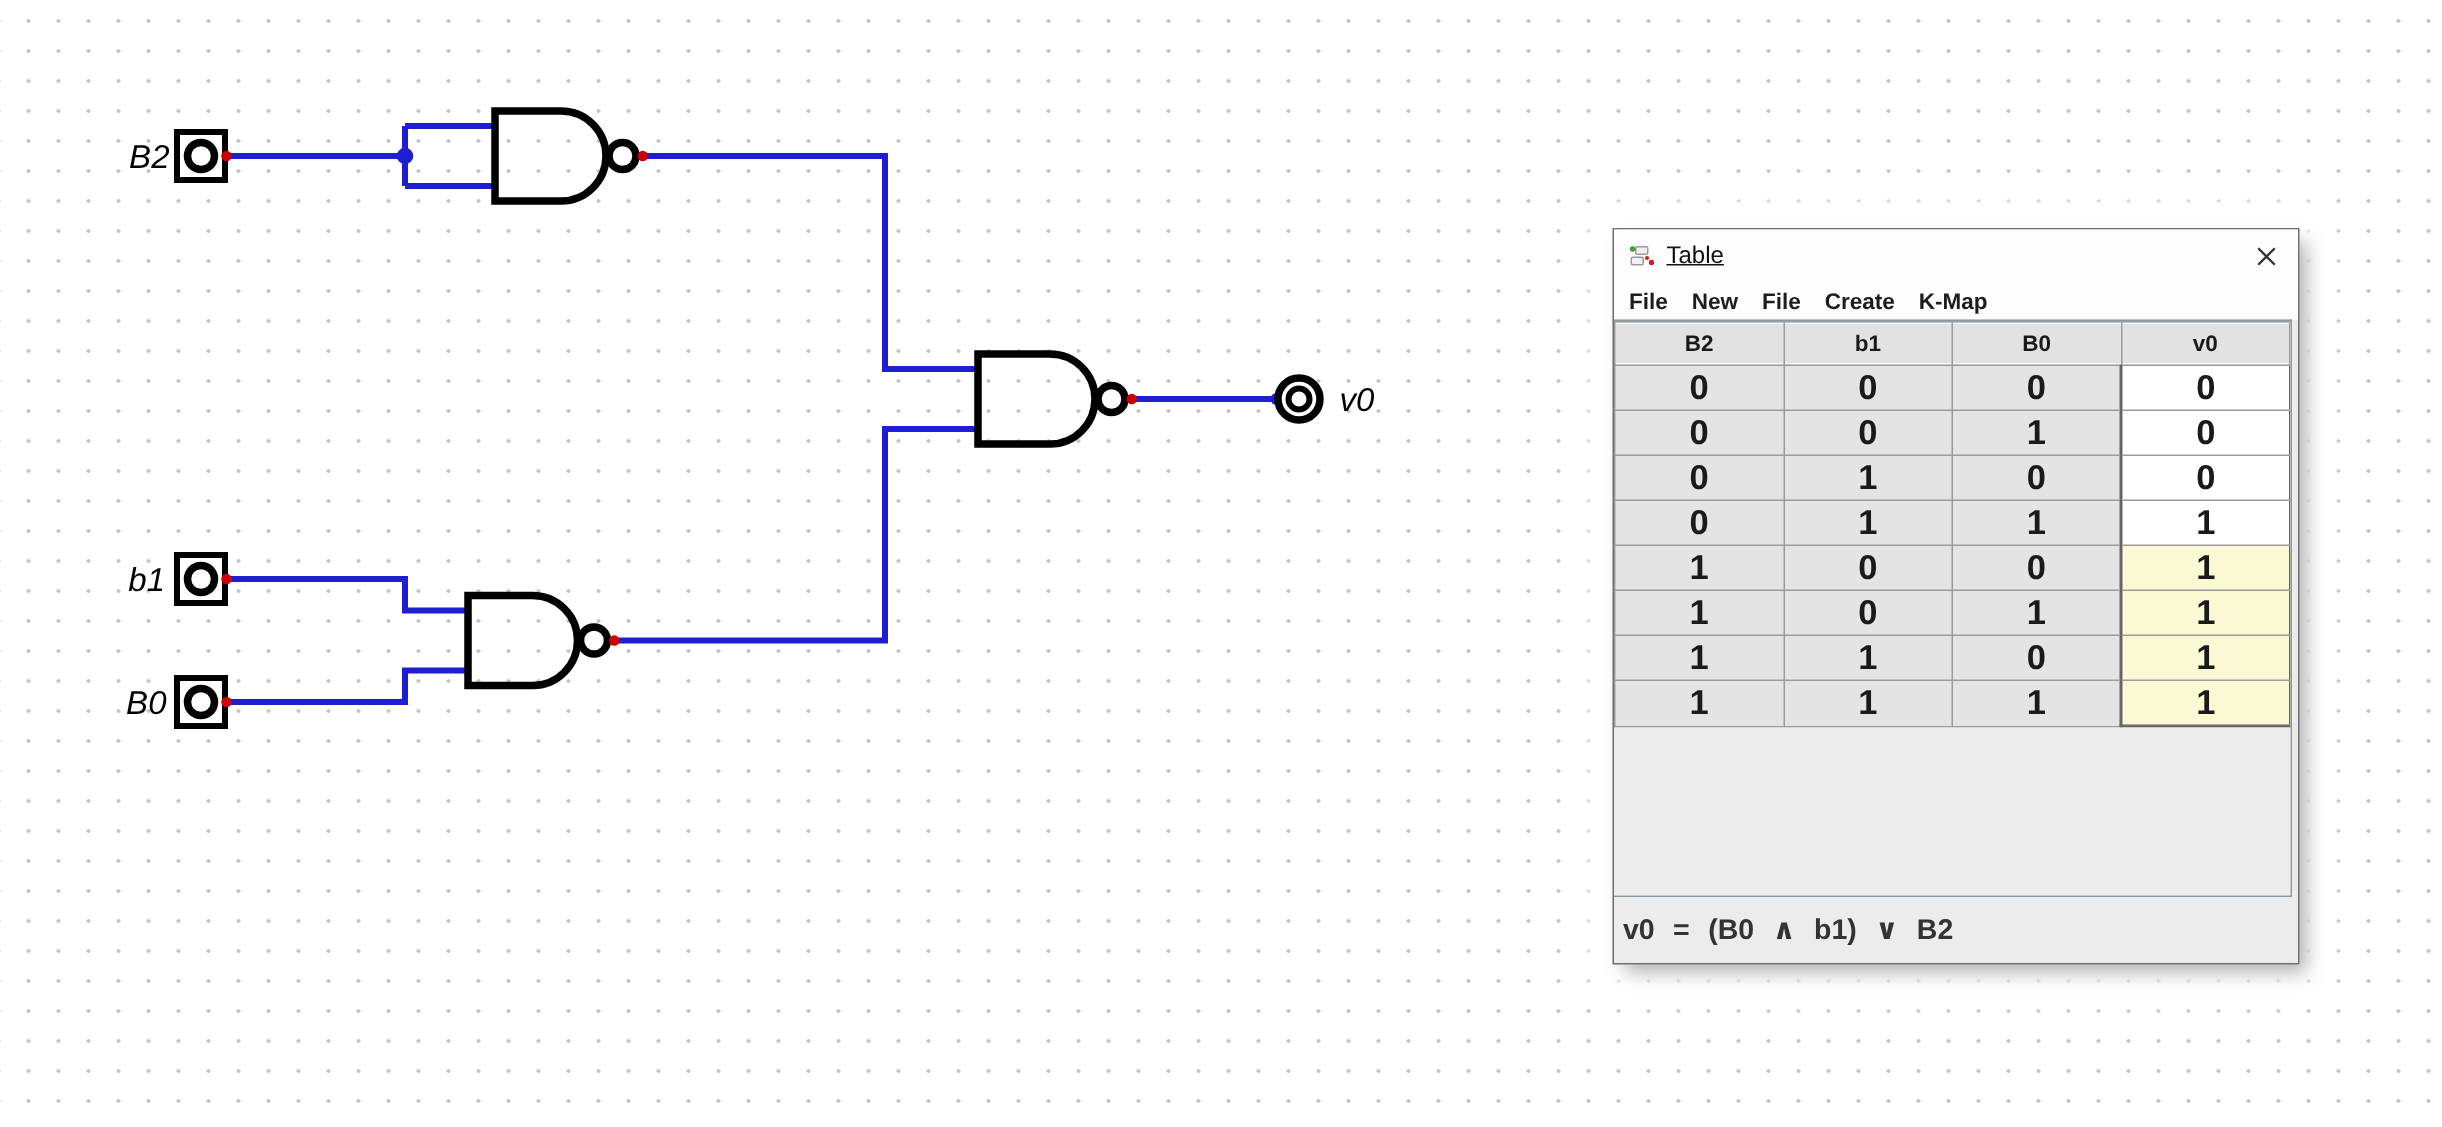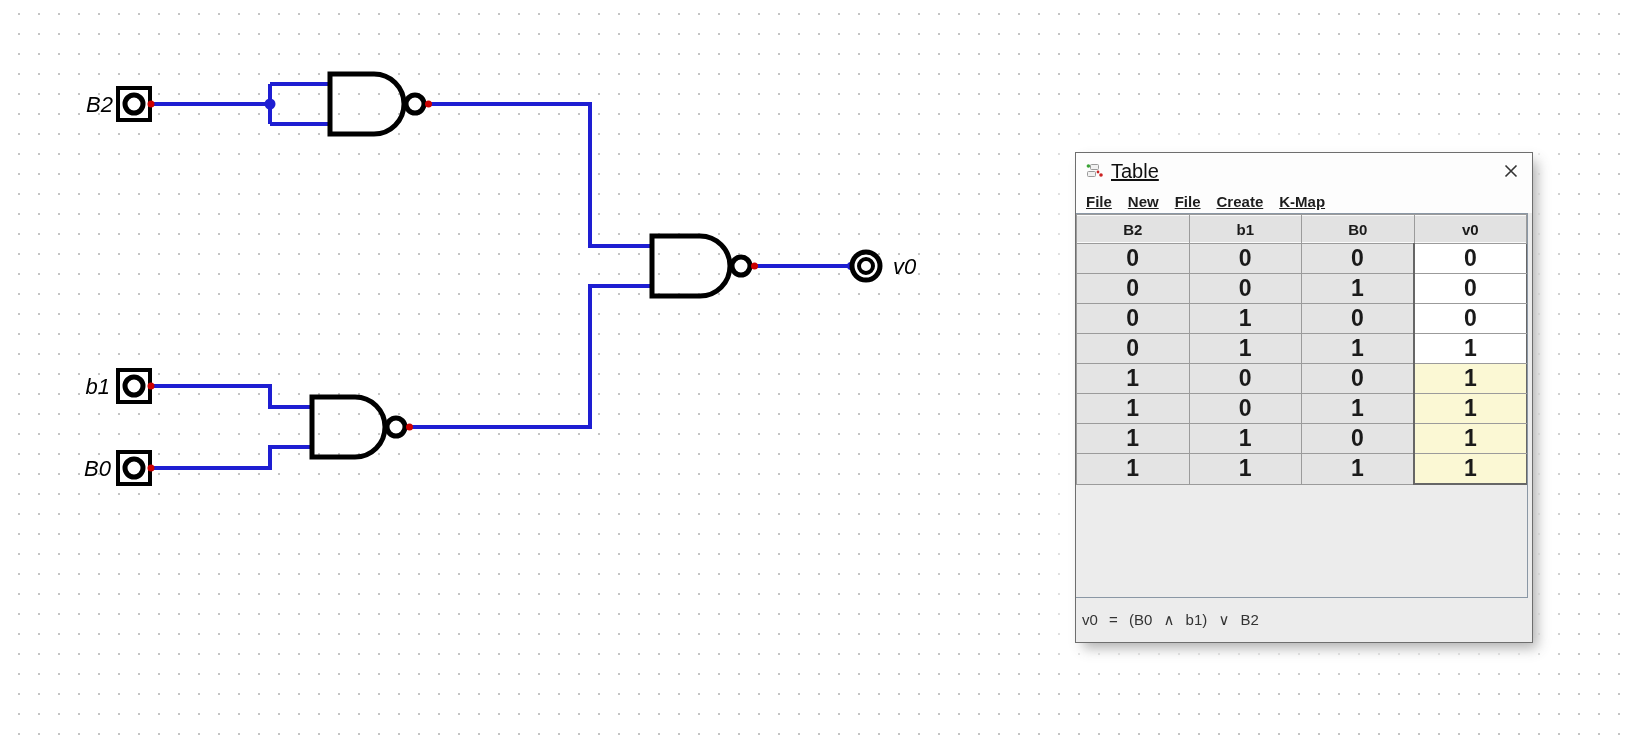--- a/index.html
+++ b/index.html
@@ -27,45 +27,45 @@
   svg.circuit text.lbl{font-family:"Liberation Sans","DejaVu Sans",sans-serif;font-style:italic;font-size:22px;fill:#000;}
 
   .window{
     position:absolute;left:1075px;top:152px;width:458px;height:491px;z-index:5;
     background:var(--win-bg);border:1px solid #6e6e6e;box-sizing:border-box;
     display:flex;flex-direction:column;
     box-shadow:6px 7px 12px -2px rgba(80,80,80,.45), 0 0 26px 16px rgba(255,255,255,.95);
   }
   .titlebar{height:36px;flex:0 0 36px;background:var(--bar-bg);display:flex;align-items:center;padding:0 10px;cursor:default;}
   .titlebar .app-icon{flex:0 0 17px;margin-right:8px;}
-  .titlebar .title{font-size:20px;color:#111;text-decoration:underline;}
+  .titlebar .title{font-size:16px;color:#111;text-decoration:underline;}
   .titlebar .spacer{flex:1;}
   .close-btn{width:22px;height:22px;display:flex;align-items:center;justify-content:center;background:transparent;border:none;padding:0;cursor:pointer;}
   .menubar{height:24px;flex:0 0 24px;background:var(--bar-bg);display:flex;align-items:center;padding-left:2px;}
-  .menubar .mitem{font-size:15px;font-weight:bold;color:#1d1d1d;padding:0 8px;cursor:default;text-decoration:underline;}
+  .menubar .mitem{font-size:15px;font-weight:bold;color:#1d1d1d;padding:0 8px;cursor:default;}
   .pane{flex:1 1 auto;margin-right:4px;border:1px solid var(--pane-border);border-left:none;
         background:var(--win-bg);display:flex;flex-direction:column;overflow:hidden;box-sizing:border-box;}
   table.truth{width:100%;border-collapse:collapse;table-layout:fixed;flex:0 0 auto;}
   table.truth th{
     height:26px;font-size:15px;font-weight:bold;color:#1a1a1a;text-align:center;
     background:var(--header-gray);border:1px solid #9b9b9b;
     box-shadow:inset 0 1px 0 #fafafa, inset 0 -1px 0 #fafafa;
   }
   table.truth td{
     height:29px;font-size:23px;font-weight:bold;color:#1a1a1a;text-align:center;vertical-align:middle;
     border:1px solid #9b9b9b;padding:0;line-height:29px;
   }
   table.truth td.in{background:var(--cell-gray);}
   table.truth td.out{border-left:2px solid #666;border-right:1px solid #666;}
   table.truth tr:last-child td.out{border-bottom:2px solid #666;}
   table.truth tr:first-child td.out{border-top:1px solid #666;}
   .filler{flex:1 1 auto;background:var(--win-bg);}
   .formulabar{
     height:44px;flex:0 0 44px;background:var(--win-bg);display:flex;align-items:center;
-    padding-left:6px;font-size:15px;font-weight:normal;color:#333;word-spacing:7px;white-space:pre;
+    padding-left:6px;font-size:19px;font-weight:bold;color:#333;word-spacing:7px;white-space:pre;
   }
 </style>
 </head>
 <body>
 
 <svg class="circuit" width="1628" height="751" viewBox="0 0 1628 751">
 
   <g>
     <path class="wire" d="M151 104 H270 M270 84 V124 M270 84 H332 M270 124 H332"></path>
     <circle class="bluedot" cx="270" cy="104" r="5.5"></circle>

